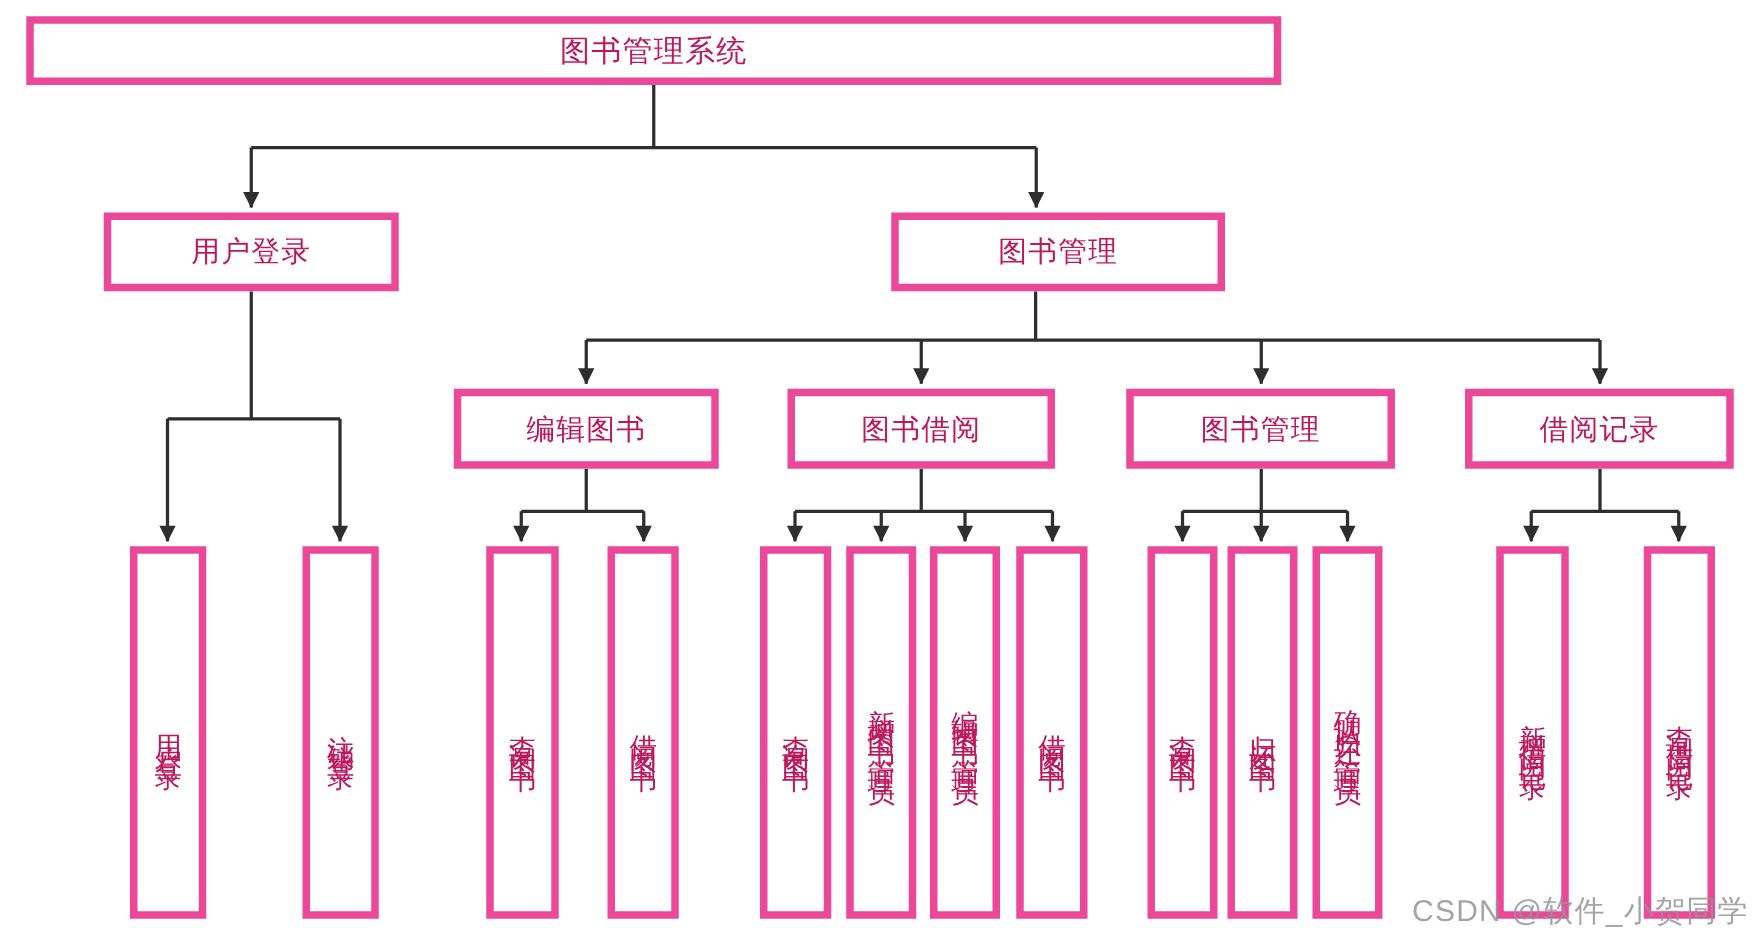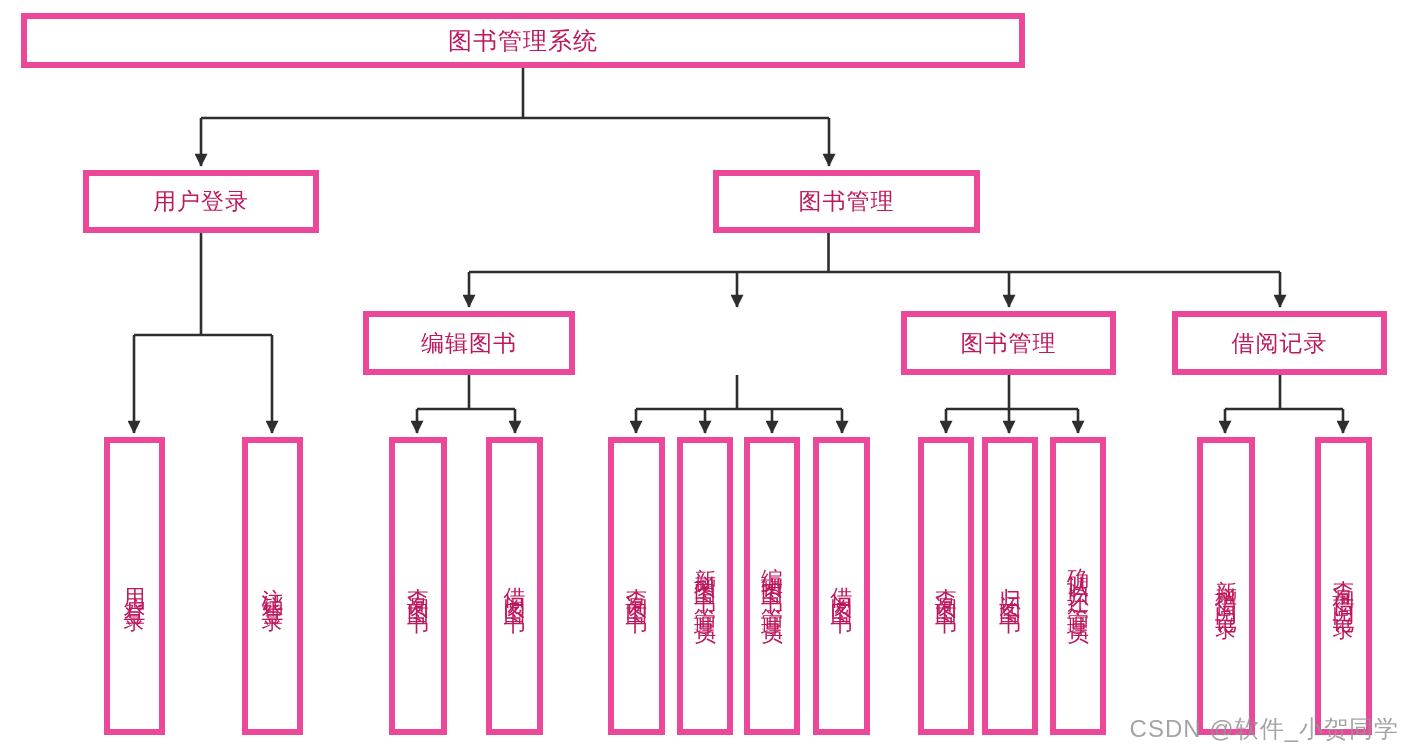--- a/index.html
+++ b/index.html
@@ -99,20 +99,21 @@
     <path class="ln" marker-end="url(#arr)" d="M1225 409 V433"></path>
     <path class="ln" marker-end="url(#arr)" d="M1343 409 V433"></path>
   </svg>
 
   <div class="node h root" style="left:21px; top:13px; width:1004px; height:55px">图书管理系统</div>
 
   <div class="node h" style="left:83px; top:170px; width:236px; height:63px">用户登录</div>
   <div class="node h" style="left:713px; top:170px; width:267px; height:63px">图书管理</div>
 
   <div class="node h" style="left:363px; top:311px; width:212px; height:64px">编辑图书</div>
+  <div class="node h" style="left:630px; top:311px; width:214px; height:64px">图书借阅</div>
   <div class="node h" style="left:901px; top:311px; width:215px; height:64px">图书管理</div>
   <div class="node h" style="left:1172px; top:311px; width:215px; height:64px">借阅记录</div>
 
   <div class="node v" style="left:104px; top:437px; width:61px; height:298px">用户登录</div>
   <div class="node v" style="left:242px; top:437px; width:61px; height:298px">注销登录</div>
 
   <div class="node v" style="left:389px; top:437px; width:58px; height:298px">查询图书</div>
   <div class="node v" style="left:486px; top:437px; width:57px; height:298px">借阅图书</div>
 
   <div class="node v" style="left:608px; top:437px; width:57px; height:298px">查询图书</div>

